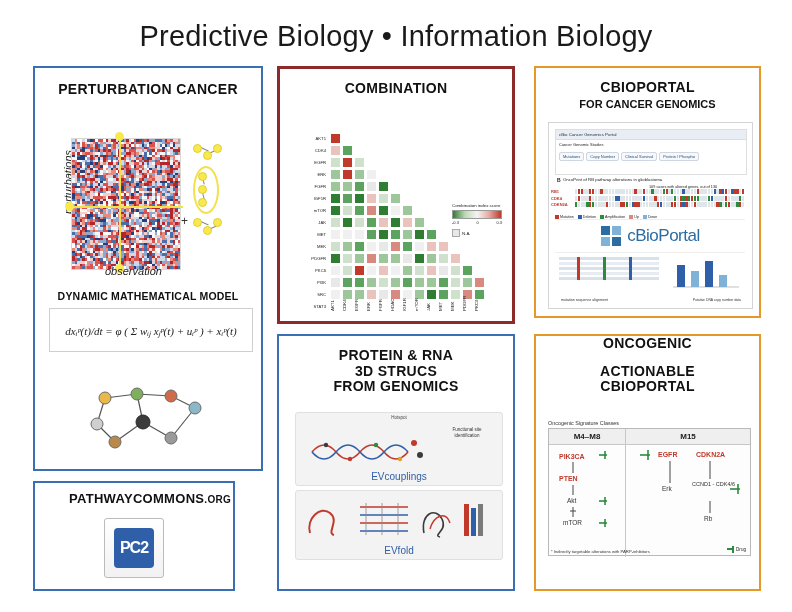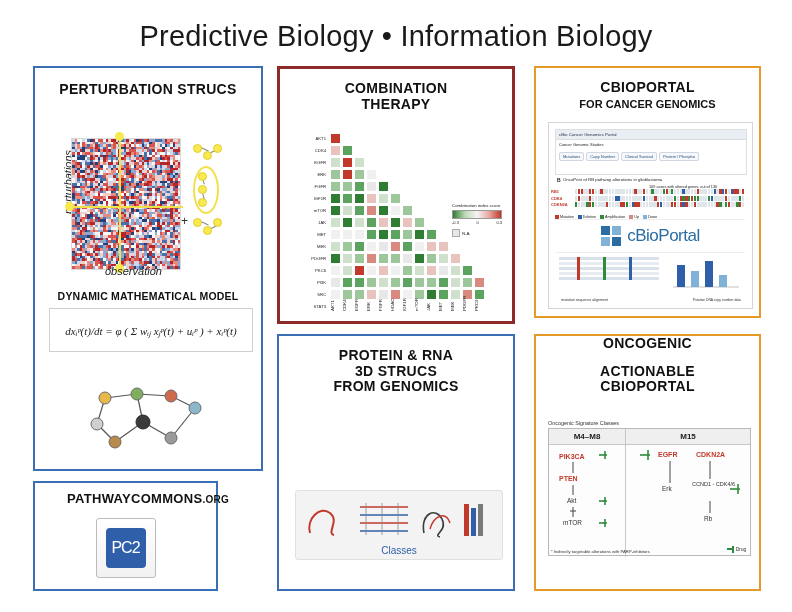--- a/index.html
+++ b/index.html
@@ -185,21 +185,21 @@
   }
   .pb-network {
     position: absolute;
     left: 40px;
     top: 312px;
     width: 150px;
     height: 82px;
   }
 
   
-  #pathwaycommons-panel { left: 33px; top: 481px; width: 185px; height: 110px; padding-left: 32px; }
+  #pathwaycommons-panel { left: 33px; top: 481px; width: 202px; height: 110px; padding-left: 32px; }
   #pathwaycommons-panel .panel-title {
     font-size: 13px; margin-top: 9px;
   }
   .pc-suffix { font-size: 10px; }
   .pc-logo {
     position: absolute;
     left: 50%;
     transform: translateX(-50%);
     top: 35px;
     width: 58px;
@@ -209,21 +209,21 @@
     border-radius: 3px;
     display: flex;
     align-items: center;
     justify-content: center;
   }
   .pc-logo-inner {
     width: 40px; height: 40px;
     background: #2f5fa8;
     border-radius: 4px;
     color: #fff;
-    font-weight: normal;
+    font-weight: bold;
     font-size: 16px;
     display: flex;
     align-items: center;
     justify-content: center;
     letter-spacing: -1px;
   }
 
   
   #combination-panel { left: 277px; top: 66px; width: 238px; height: 258px; }
   #combination-panel .panel-title { font-size: 14px; margin-top: 12px; }
@@ -498,21 +498,21 @@
     content: "";
     position: absolute; left: 5px; top: 0; width: 1.5px; height: 7px; background: #2e8b3d;
   }
 </style>
 </head>
 <body>
 
 <div class="page-title">Predictive Biology • Information Biology</div>
 
 <div class="panel panel-blue" id="perturbation-panel">
-  <div class="panel-title">PERTURBATION STRUCS</div>
+  <div class="panel-title">PERTURBATION CANCER</div>
 
   <div class="pb-heatmap-area">
     <div class="pb-ylabel">perturbations</div>
     <div class="pb-heatmap" id="pb-heatmap">
         <div class="row">
           <div class="cell" style="background:#cdd9ea"></div>
           <div class="cell" style="background:#e8897e"></div>
           <div class="cell" style="background:#f6f6f6"></div>
           <div class="cell" style="background:#ffffff"></div>
           <div class="cell" style="background:#cdd9ea"></div>
@@ -2771,21 +2771,20 @@
   <div class="panel-title">
     <span>PATHWAYCOMMONS</span><span class="pc-suffix">.ORG</span>
   </div>
   <div class="pc-logo">
     <div class="pc-logo-inner">PC2</div>
   </div>
 </div>
 
 <div class="panel panel-dark" id="combination-panel">
   <div class="panel-title">COMBINATION</div>
-  <div class="panel-title" style="margin-top:0;">THERAPY</div>
 
   <div class="ct-figure">
     <div class="ct-rowlabels" id="ct-rowlabels">
         <div>AKT1</div>
         <div>CDK4</div>
         <div>EGFR</div>
         <div>ERK</div>
         <div>FGFR</div>
         <div>IGF1R</div>
         <div>mTOR</div>
@@ -3011,20 +3010,35 @@
       </div>
     </div>
   </div>
 </div>
 
 <div class="panel panel-blue" id="protein-panel">
   <div class="panel-title">PROTEIN &amp; RNA</div>
   <div class="panel-title" style="margin-top:0;">3D STRUCS</div>
   <div class="panel-title" style="margin-top:0;">FROM GENOMICS</div>
 
+  <div class="ev-card" id="ev-card-1">
+    <div class="ev-card-tiny">Hotspot</div>
+    <svg class="ev-dna" viewBox="0 0 120 34">
+      <path d="M2 17 Q 14 3 26 17 T 50 17 T 74 17 T 98 17" stroke="#c0392b" fill="none" stroke-width="1.6"></path>
+      <path d="M2 17 Q 14 31 26 17 T 50 17 T 74 17 T 98 17" stroke="#2f5fa8" fill="none" stroke-width="1.6"></path>
+      <circle cx="16" cy="10" r="2.2" fill="#3b3b3b"></circle>
+      <circle cx="40" cy="24" r="2.2" fill="#c0392b"></circle>
+      <circle cx="66" cy="10" r="2.2" fill="#2e8b3d"></circle>
+      <circle cx="90" cy="24" r="2.2" fill="#e0a020"></circle>
+      <circle cx="104" cy="8" r="3" fill="#c0392b"></circle>
+      <circle cx="110" cy="20" r="3" fill="#3b3b3b"></circle>
+    </svg>
+    <div class="ev-site">Functional site identification</div>
+    <div class="ev-card-label">EVcouplings</div>
+  </div>
 
   <div class="ev-card" id="ev-card-2">
     <svg class="ev-struct" viewBox="0 0 190 42">
       <path d="M6 34 C 2 20, 16 6, 26 14 C 36 22, 22 34, 30 36" stroke="#c0392b" fill="none" stroke-width="2"></path>
       <g>
         <line x1="56" y1="8" x2="104" y2="8" stroke="#c0392b" stroke-width="1.6"></line>
         <line x1="56" y1="16" x2="104" y2="16" stroke="#2f5fa8" stroke-width="1.6"></line>
         <line x1="56" y1="24" x2="104" y2="24" stroke="#c0392b" stroke-width="1.6"></line>
         <line x1="56" y1="32" x2="104" y2="32" stroke="#2f5fa8" stroke-width="1.6"></line>
         <line x1="62" y1="4" x2="62" y2="36" stroke="#888" stroke-width="0.8"></line>
@@ -3032,21 +3046,21 @@
         <line x1="94" y1="4" x2="94" y2="36" stroke="#888" stroke-width="0.8"></line>
       </g>
       <path d="M120 34 C 116 14, 132 8, 138 20 C 144 32, 128 36, 136 38" stroke="#3b3b3b" fill="none" stroke-width="1.6"></path>
       <path d="M126 30 C 130 16, 142 12, 146 24" stroke="#c0392b" fill="none" stroke-width="1.4"></path>
       <g>
         <rect x="160" y="5" width="5" height="32" fill="#c0392b"></rect>
         <rect x="167" y="9" width="5" height="28" fill="#2f5fa8"></rect>
         <rect x="174" y="5" width="5" height="32" fill="#7a7a7a"></rect>
       </g>
     </svg>
-    <div class="ev-card-label">Classes</div>
+    <div class="ev-card-label">EVfold</div>
   </div>
 
 </div>
 
 <div class="panel panel-orange" id="cbioportal-panel">
   <div class="panel-title">CBIOPORTAL</div>
   <div class="panel-subtitle">FOR CANCER GENOMICS</div>
 
   <div class="cbio-shot">
     <div class="cbio-label-a">A</div>

